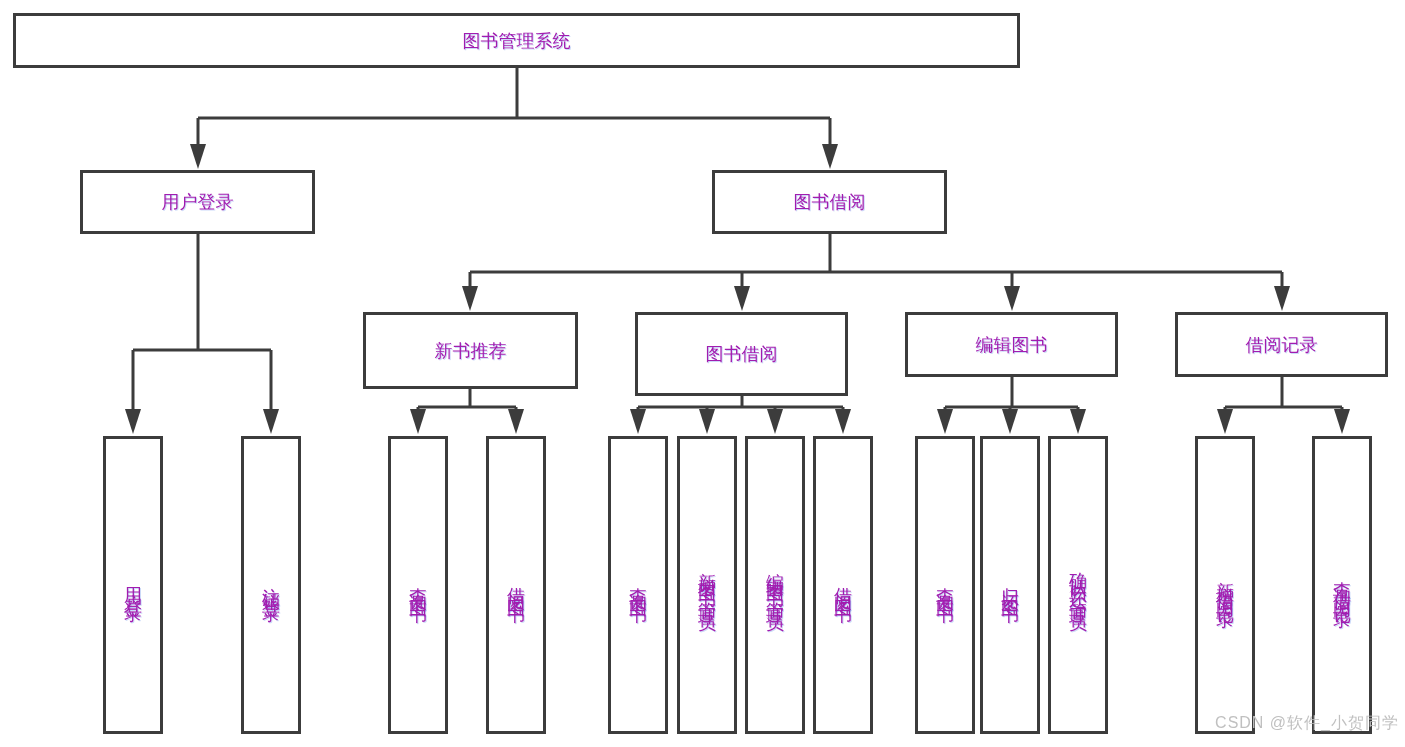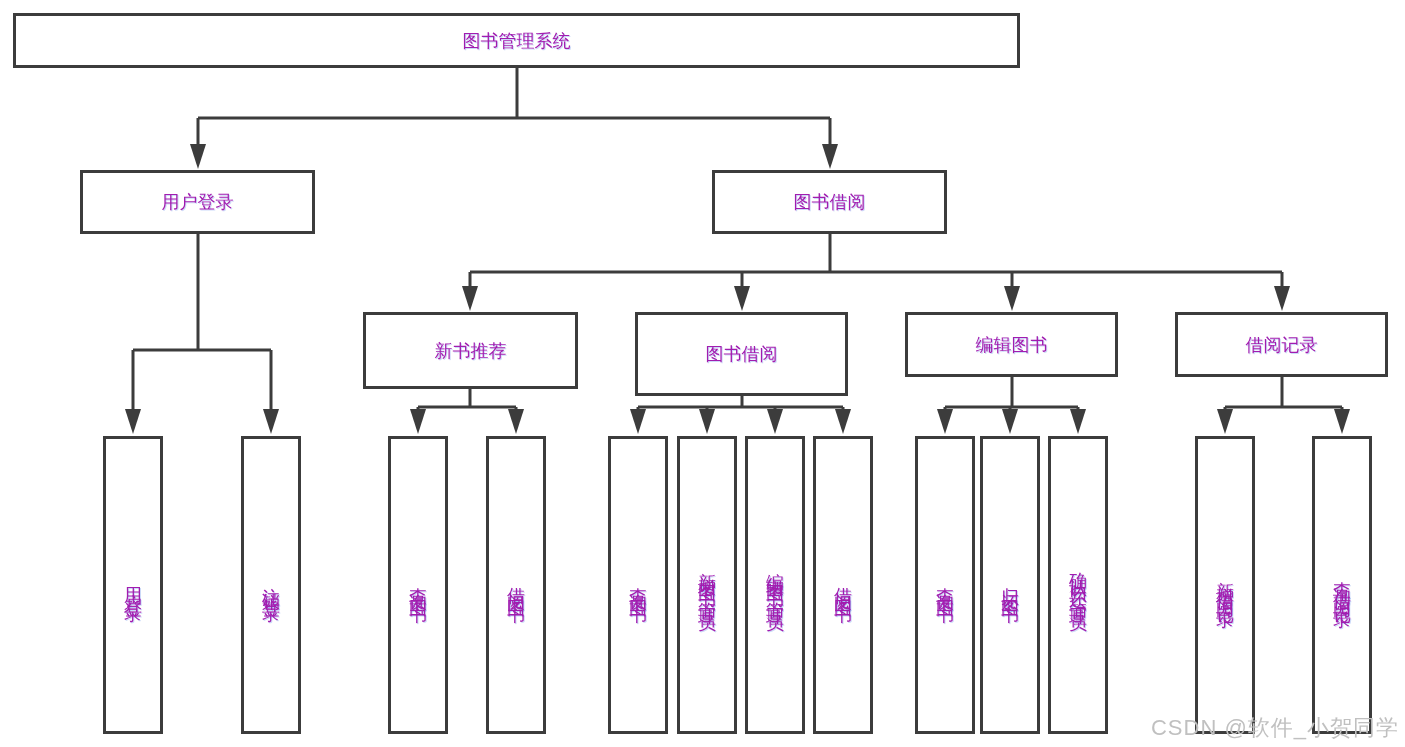--- a/index.html
+++ b/index.html
@@ -66,21 +66,21 @@
   #l-9  { left: 980px; }
   #l-10 { left: 1048px; }
   #l-11 { left: 1195px; }
   #l-12 { left: 1312px; }
   .watermark {
     position: absolute;
     right: 6px;
     top: 713px;
     z-index: 3;
     color: #c0c0c0;
-    font-size: 22px;
+    font-size: 16px;
     letter-spacing: 1px;
     white-space: nowrap;
   }
 </style>
 </head>
 <body>
 
 <div class="canvas">
 
   <svg class="connectors" width="1405" height="747" viewBox="0 0 1405 747">

